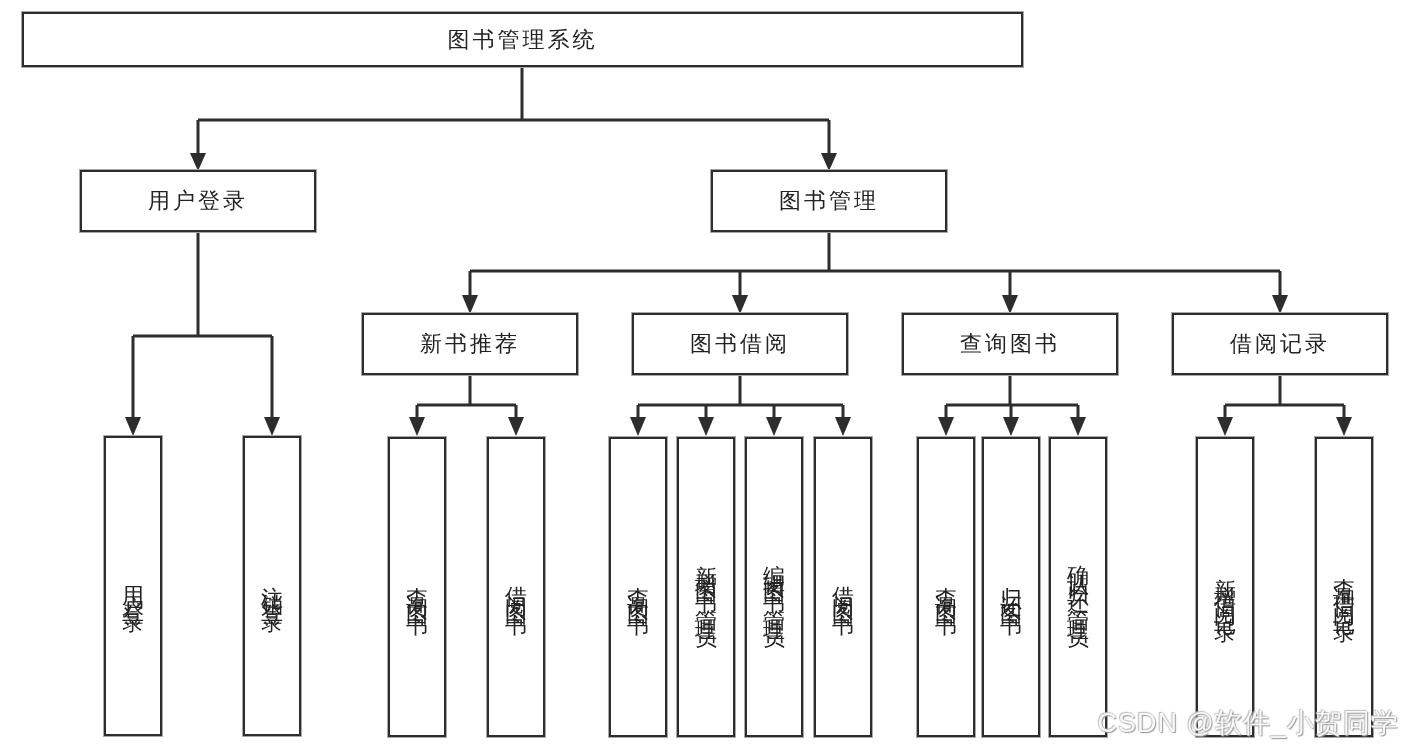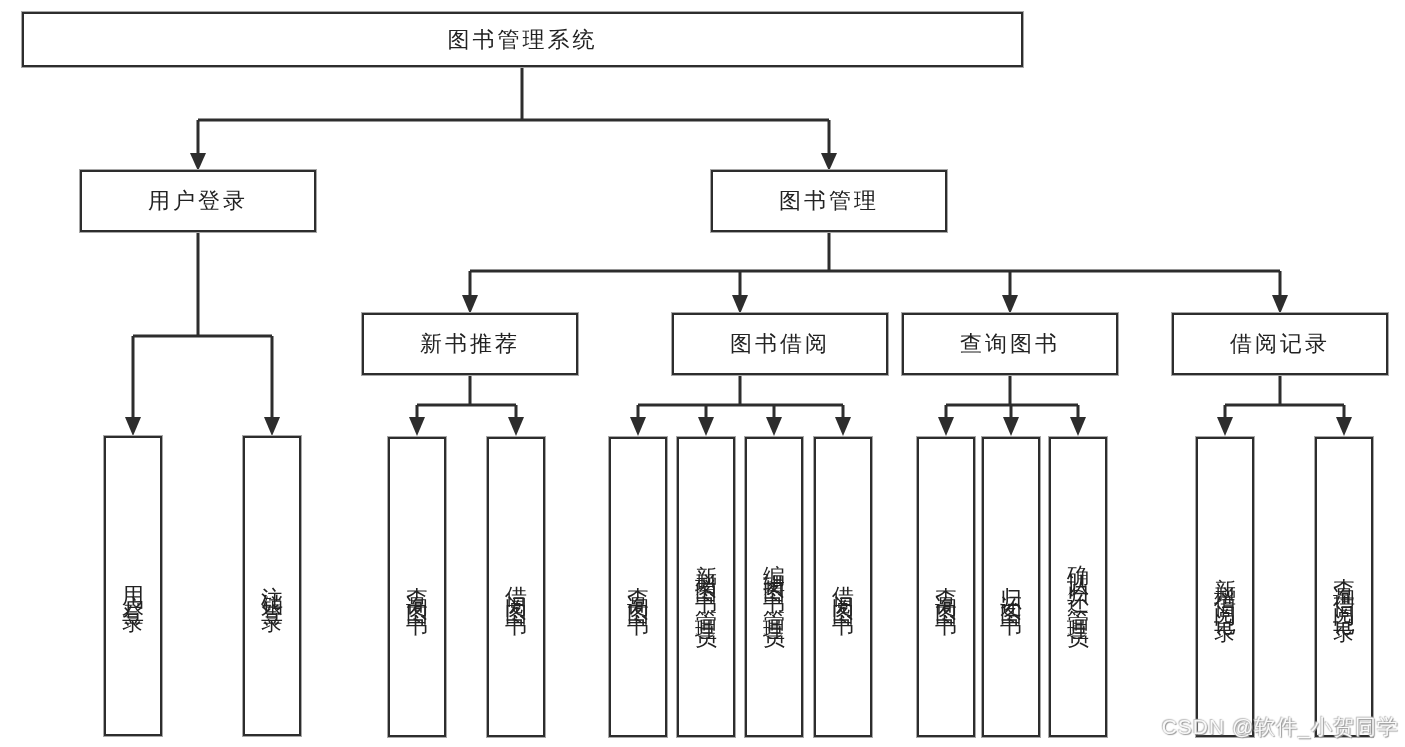--- a/index.html
+++ b/index.html
@@ -42,21 +42,21 @@
   #connectors {
     position: absolute;
     left: 0;
     top: 0;
     pointer-events: none;
   }
   #watermark {
     position: absolute;
     right: 6px;
     bottom: 6px;
-    font-size: 21px;
+    font-size: 27px;
     letter-spacing: 1px;
     color: rgba(255,255,255,0.92);
     text-shadow:
       1px 1px 1px #9a9a9a,
       -1px -1px 1px #c0c0c0,
       0 0 2px #ababab;
     white-space: nowrap;
   }
 </style>
 </head>
@@ -96,21 +96,21 @@
       <polygon points="1336,417 1352,417 1344,436"></polygon>
     </g>
   </svg>
 
   <div class="box box-h" style="left:22px; top:12px; width:1001px; height:55px;text-align:center;">图书管理系统</div>
 
   <div class="box box-h" style="left:80px; top:170px; width:236px; height:62px;">用户登录</div>
   <div class="box box-h" style="left:711px; top:170px; width:236px; height:62px;">图书管理</div>
 
   <div class="box box-h" style="left:362px; top:313px; width:216px; height:62px;">新书推荐</div>
-  <div class="box box-h" style="left:632px; top:313px; width:216px; height:62px;margin-left:40px;">图书借阅</div>
+  <div class="box box-h" style="left:632px; top:313px; width:216px; height:62px;">图书借阅</div>
   <div class="box box-h" style="left:902px; top:313px; width:216px; height:62px;">查询图书</div>
   <div class="box box-h" style="left:1172px; top:313px; width:216px; height:62px;">借阅记录</div>
 
   <div class="box box-v" style="left:104px; top:436px; width:58px; height:300px;">用户登录</div>
   <div class="box box-v" style="left:243px; top:436px; width:58px; height:300px;">注销登录</div>
 
   <div class="box box-v" style="left:388px; top:437px; width:58px; height:300px;">查询图书</div>
   <div class="box box-v" style="left:487px; top:437px; width:58px; height:300px;">借阅图书</div>
 
   <div class="box box-v" style="left:609px; top:437px; width:58px; height:300px;">查询图书</div>

